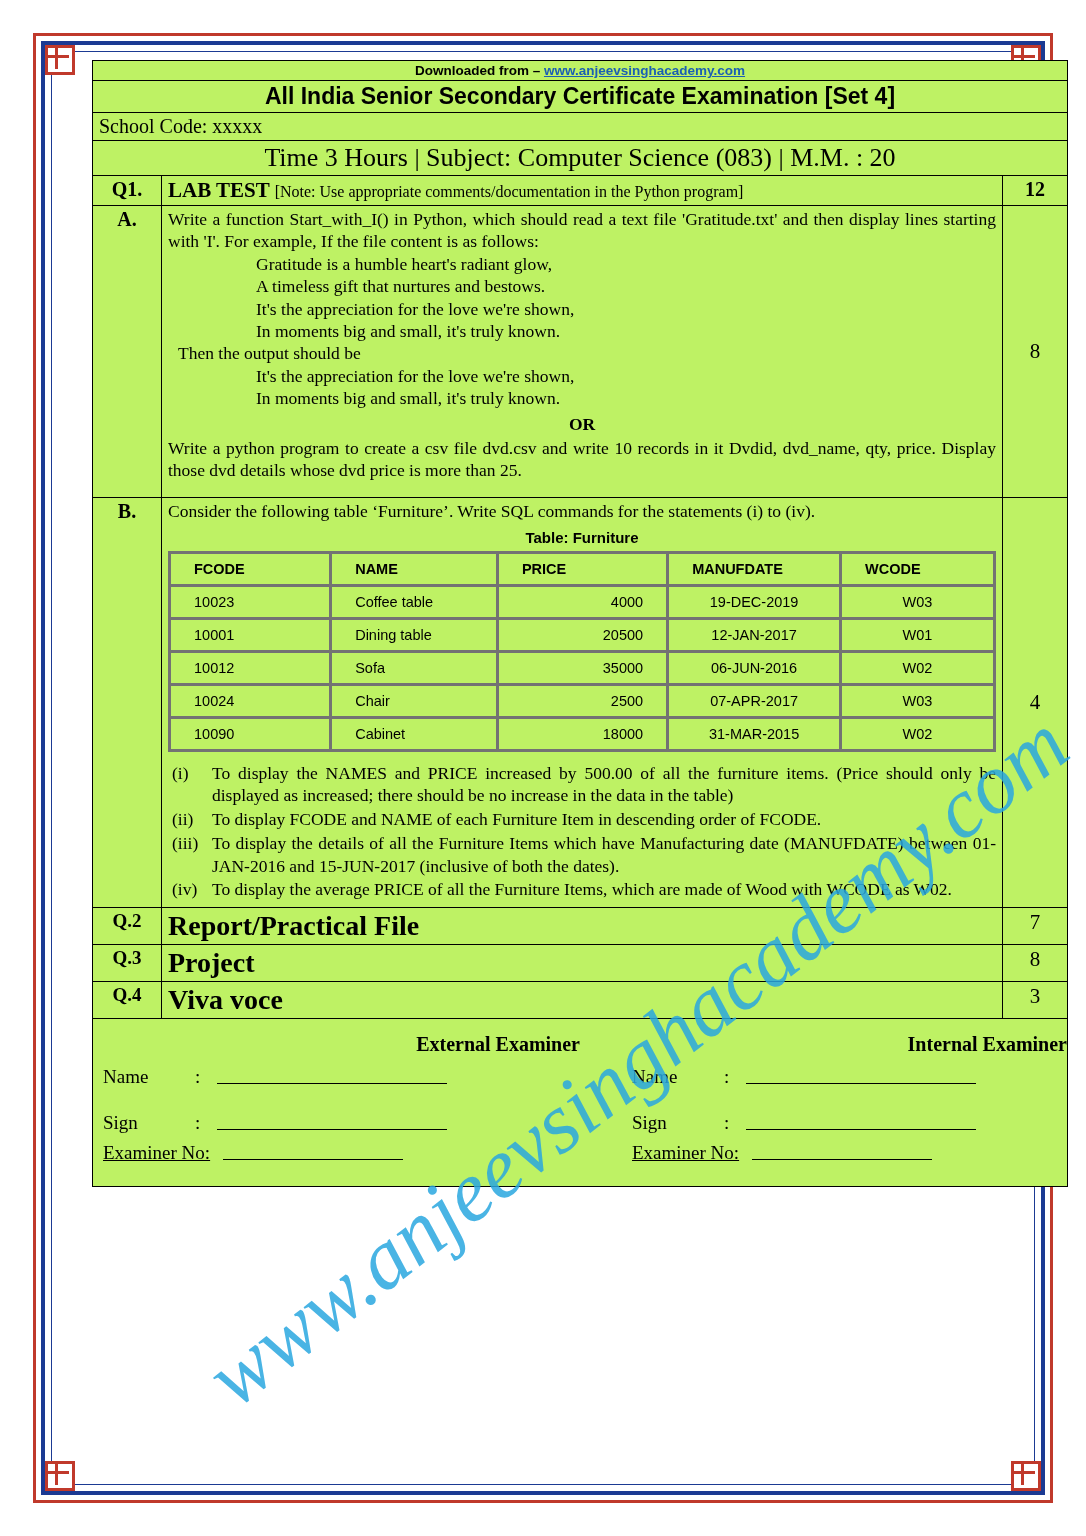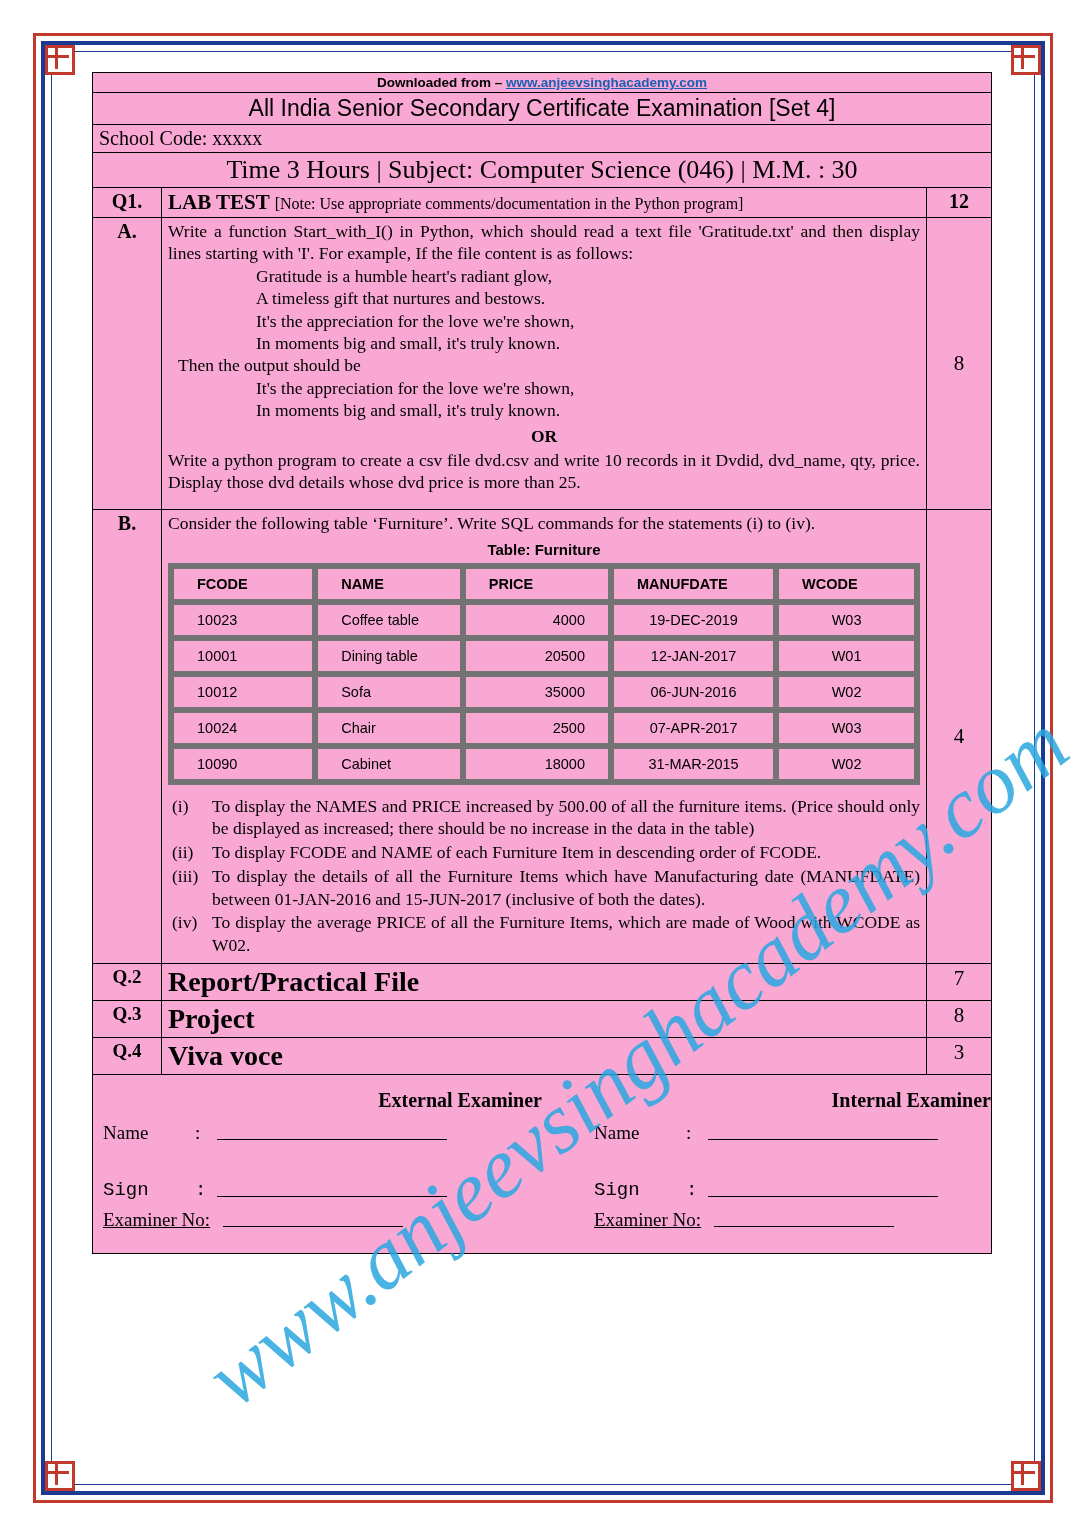--- a/index.html
+++ b/index.html
@@ -29,47 +29,47 @@
   }
   .corner.tl{left:45px;top:45px;}
   .corner.tr{right:45px;top:45px;}
   .corner.bl{left:45px;bottom:45px;}
   .corner.br{right:45px;bottom:45px;}
   .corner:before{content:"";position:absolute;left:7px;top:-3px;width:3px;height:24px;background:#c0392b;}
   .corner:after{content:"";position:absolute;top:7px;left:-3px;height:3px;width:24px;background:#c0392b;}
 
   
   .sheet{
-    position:absolute;left:92px;top:72px;width:900px;
-    background:#f9a8d4;
+    position:absolute;left:92px;top:60px;width:976px;
+    background:#bef264;
   }
   table.doc{border-collapse:collapse;width:100%;}
   table.doc td{border:1px solid #000;vertical-align:top;padding:2px 6px;}
 
   .dl{font-family:"Liberation Sans", sans-serif;font-size:13.5px;font-weight:bold;text-align:center;padding:4px 0;}
   .dl a{color:#1a5fb4;text-decoration:underline;font-weight:bold;}
-  .title1{font-family:"Liberation Sans", sans-serif;font-size:23px;font-weight:normal;text-align:center;padding:5px 0;}
+  .title1{font-family:"Liberation Sans", sans-serif;font-size:23px;font-weight:bold;text-align:center;padding:5px 0;}
   .title2{font-size:20px;text-align:left;padding:4px 0;}
   .title3{font-size:26px;text-align:center;padding:4px 0;}
 
   .qcol{width:56px;text-align:center;font-size:20px;font-weight:bold;}
   .mcol{width:52px;text-align:center;font-size:21px;}
   .mcol-b{width:52px;text-align:center;font-size:20px;font-weight:bold;}
 
   .labtest{font-size:21px;font-weight:bold;}
   .labtest span.note{font-size:16px;font-weight:normal;}
 
   .body-txt{font-size:17.5px;line-height:1.28;text-align:justify;}
   .indent1{margin-left:88px;}
   .center-or{text-align:center;font-weight:bold;font-size:17.5px;margin:4px 0 2px 0;}
 
   
   .tbl-cap{font-family:"Liberation Sans", sans-serif;font-size:15px;font-weight:bold;text-align:center;margin:6px 0 5px 0;}
   table.furn{border-collapse:collapse;margin:0 auto;font-family:"Liberation Sans", sans-serif;font-size:14.5px;}
-  table.furn th, table.furn td{border:6px solid #737373;padding:7px 23px;}
+  table.furn th, table.furn td{border:3px solid #737373;padding:7px 23px;}
   table.furn th{font-weight:bold;text-align:left;}
   table.furn td.num{text-align:right;}
   table.furn td.ctr{text-align:center;}
 
   ol.roman{list-style:none;margin:10px 0 4px 0;padding:0;}
   ol.roman li{font-size:17.5px;line-height:1.3;text-align:justify;padding-left:44px;position:relative;margin-bottom:1px;}
   ol.roman li .mark{position:absolute;left:4px;width:40px;text-align:left;}
 
   .rowlabel{font-size:28px;font-weight:bold;}
 
@@ -122,21 +122,21 @@
         <span>Downloaded from – </span><a href="#">www.anjeevsinghacademy.com</a>
       </td>
     </tr>
     <tr>
       <td colspan="3" class="title1">All India Senior Secondary Certificate Examination [Set 4]</td>
     </tr>
     <tr>
       <td colspan="3" class="title2">School Code: xxxxx</td>
     </tr>
     <tr>
-      <td colspan="3" class="title3">Time 3 Hours | Subject: Computer Science (046) | M.M. : 30</td>
+      <td colspan="3" class="title3">Time 3 Hours | Subject: Computer Science (083) | M.M. : 20</td>
     </tr>
 
     <tr>
       <td class="qcol">Q1.</td>
       <td class="labtest">
         <span>LAB TEST</span>
         <span class="note">[Note: Use appropriate comments/documentation in the Python program]</span>
       </td>
       <td class="mcol-b">12</td>
     </tr>
@@ -263,21 +263,21 @@
         <span class="colon">:</span>
         <span class="sig-line"></span>
       </div>
       <div class="cell" style="padding-left:52px;">
         <span class="lbl">Name</span>
         <span class="colon">:</span>
         <span class="sig-line"></span>
       </div>
     </div>
 
-    <div class="sig-row" style="margin-top:35px;font-family:Liberation Mono, monospace;">
+    <div class="sig-row" style="margin-top:24px;">
       <div class="cell">
         <span class="lbl">Sign</span>
         <span class="colon">:</span>
         <span class="sig-line"></span>
       </div>
       <div class="cell" style="padding-left:52px;">
         <span class="lbl">Sign</span>
         <span class="colon">:</span>
         <span class="sig-line"></span>
       </div>

